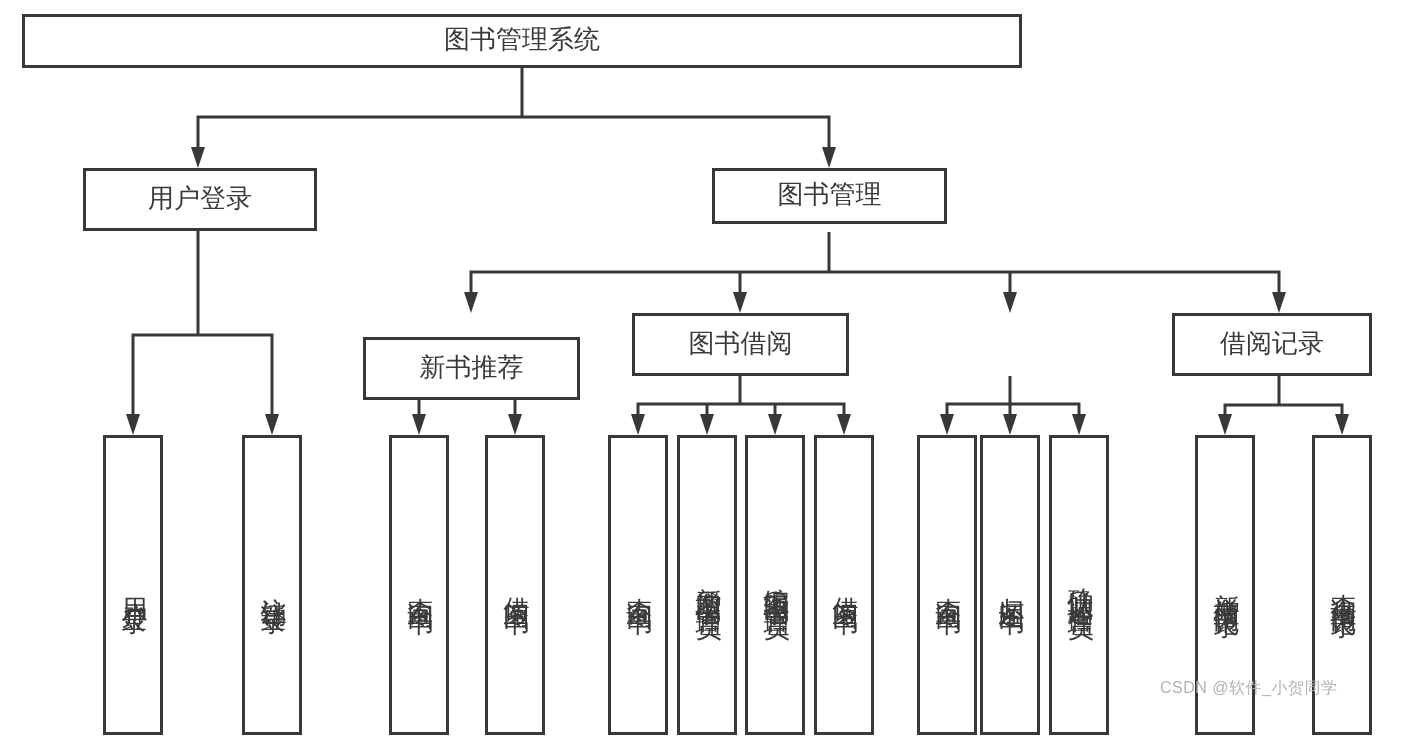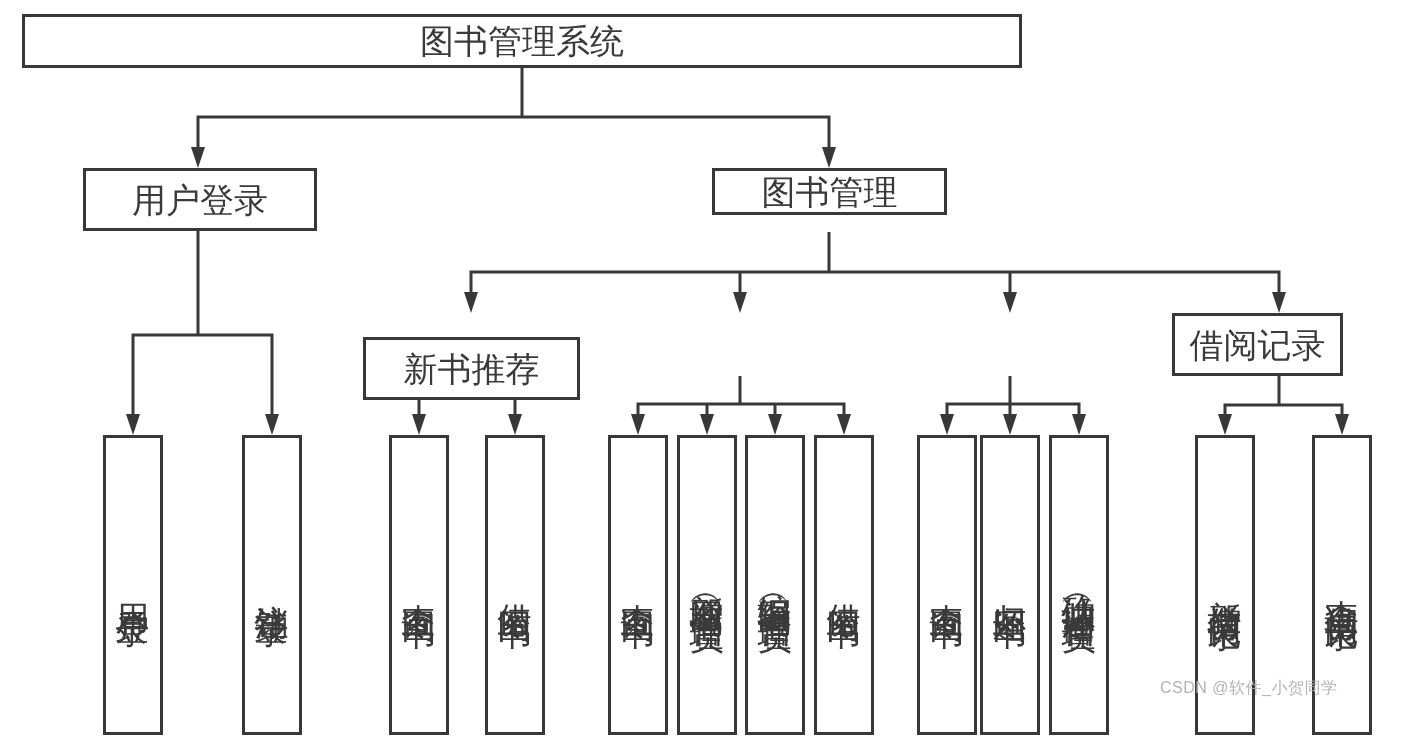--- a/index.html
+++ b/index.html
@@ -34,23 +34,24 @@
   }
   .node {
     position: absolute;
     box-sizing: border-box;
     border: 3px solid #383838;
     background: #ffffff;
     display: flex;
     align-items: center;
     justify-content: center;
     color: #3a3a3a;
-    font-size: 34px;
+    font-size: 26px;
     line-height: 1;
     white-space: nowrap;
+    font-family: Liberation Mono, monospace;
   }
   .node.vert span {
     writing-mode: vertical-rl;
     text-orientation: mixed;
     letter-spacing: 4px;
     line-height: 1;
     white-space: normal;
   }
   .watermark {
     position: absolute;
@@ -100,28 +101,31 @@
     </g>
   </svg>
 
   <div class="node" style="left:22px; top:14px; width:1000px; height:54px;">
     <span>图书管理系统</span>
   </div>
 
   <div class="node" style="left:83px; top:168px; width:234px; height:63px;">
     <span>用户登录</span>
   </div>
-  <div class="node" style="left:712px; top:168px; width:235px; height:47px;">
+  <div class="node" style="left:712px; top:168px; width:235px; height:56px;">
     <span>图书管理</span>
   </div>
 
   <div class="node" style="left:363px; top:313px; width:217px; height:63px;margin-top:24px;">
     <span>新书推荐</span>
   </div>
-  <div class="node" style="left:1172px; top:313px; width:171px; height:63px;">
+  <div class="node" style="left:632px; top:313px; width:217px; height:63px;">
+    <span>图书借阅</span>
+  </div>
+  <div class="node" style="left:1172px; top:313px; width:200px; height:63px;">
     <span>借阅记录</span>
   </div>
 
   <div class="node vert" style="left:103px; top:435px; width:60px; height:300px;">
     <span>用户登录</span>
   </div>
   <div class="node vert" style="left:242px; top:435px; width:60px; height:300px;">
     <span>注销登录</span>
   </div>
 

